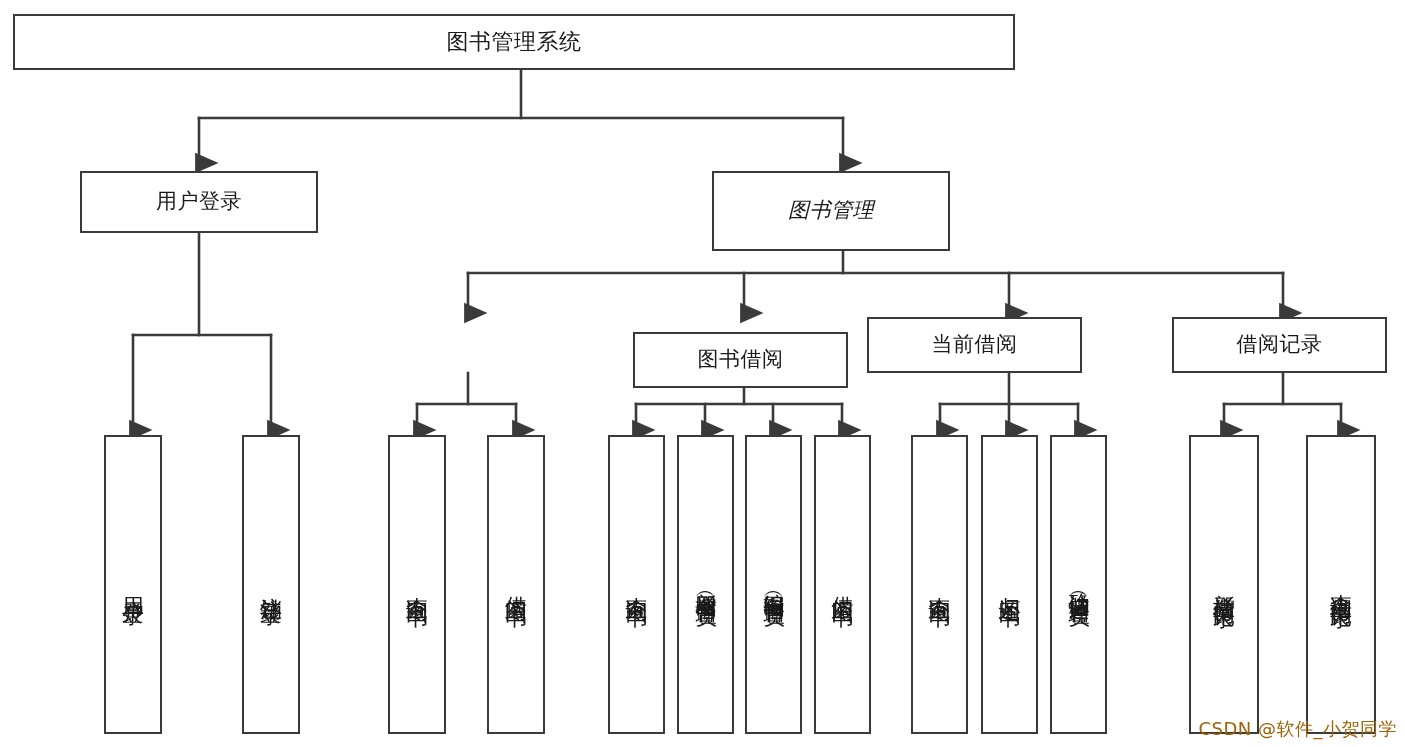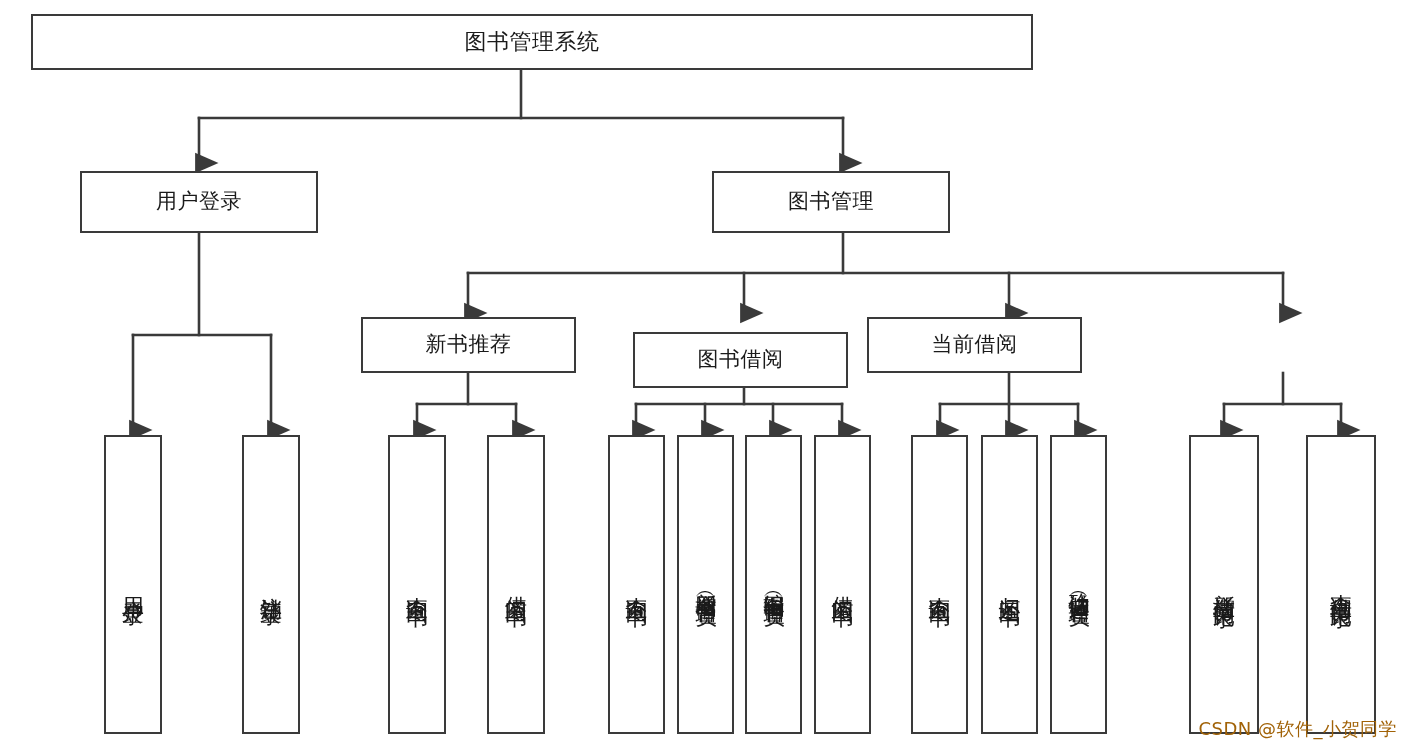--- a/index.html
+++ b/index.html
@@ -130,40 +130,40 @@
       <path d="M 1009 404 L 1009 430" marker-end="url(#arrow)"></path>
       <path d="M 1078 404 L 1078 430" marker-end="url(#arrow)"></path>
 
       <path d="M 1283 373 L 1283 404"></path>
       <path d="M 1224 404 L 1341 404"></path>
       <path d="M 1224 404 L 1224 430" marker-end="url(#arrow)"></path>
       <path d="M 1341 404 L 1341 430" marker-end="url(#arrow)"></path>
     </g>
   </svg>
 
-  <div class="node horiz root" style="left:31px; top:14px; width:1002px; height:56px;">
+  <div class="node horiz root" style="left:13px; top:14px; width:1002px; height:56px;">
     <span class="label">图书管理系统</span>
   </div>
 
   <div class="node horiz" style="left:80px; top:171px; width:238px; height:62px;">
     <span class="label">用户登录</span>
   </div>
-  <div class="node horiz" style="left:712px; top:171px; width:238px; height:62px;">
+  <div class="node horiz" style="left:712px; top:171px; width:238px; height:80px;font-style:italic;">
     <span class="label">图书管理</span>
   </div>
 
-  <div class="node horiz" style="left:361px; top:317px; width:215px; height:56px;">
-    <span class="label">新书推荐</span>
-  </div>
   <div class="node horiz" style="left:633px; top:317px; width:215px; height:56px;margin-top:15px;">
     <span class="label">图书借阅</span>
   </div>
   <div class="node horiz" style="left:867px; top:317px; width:215px; height:56px;">
     <span class="label">当前借阅</span>
   </div>
+  <div class="node horiz" style="left:1172px; top:317px; width:215px; height:56px;">
+    <span class="label">借阅记录</span>
+  </div>
 
   <div class="node vert" style="left:104px; top:435px; width:58px; height:299px;">
     <span class="label">用户登录</span>
   </div>
   <div class="node vert" style="left:242px; top:435px; width:58px; height:299px;">
     <span class="label">注销登录</span>
   </div>
 
   <div class="node vert" style="left:388px; top:435px; width:58px; height:299px;">
     <span class="label">查询图书</span>

